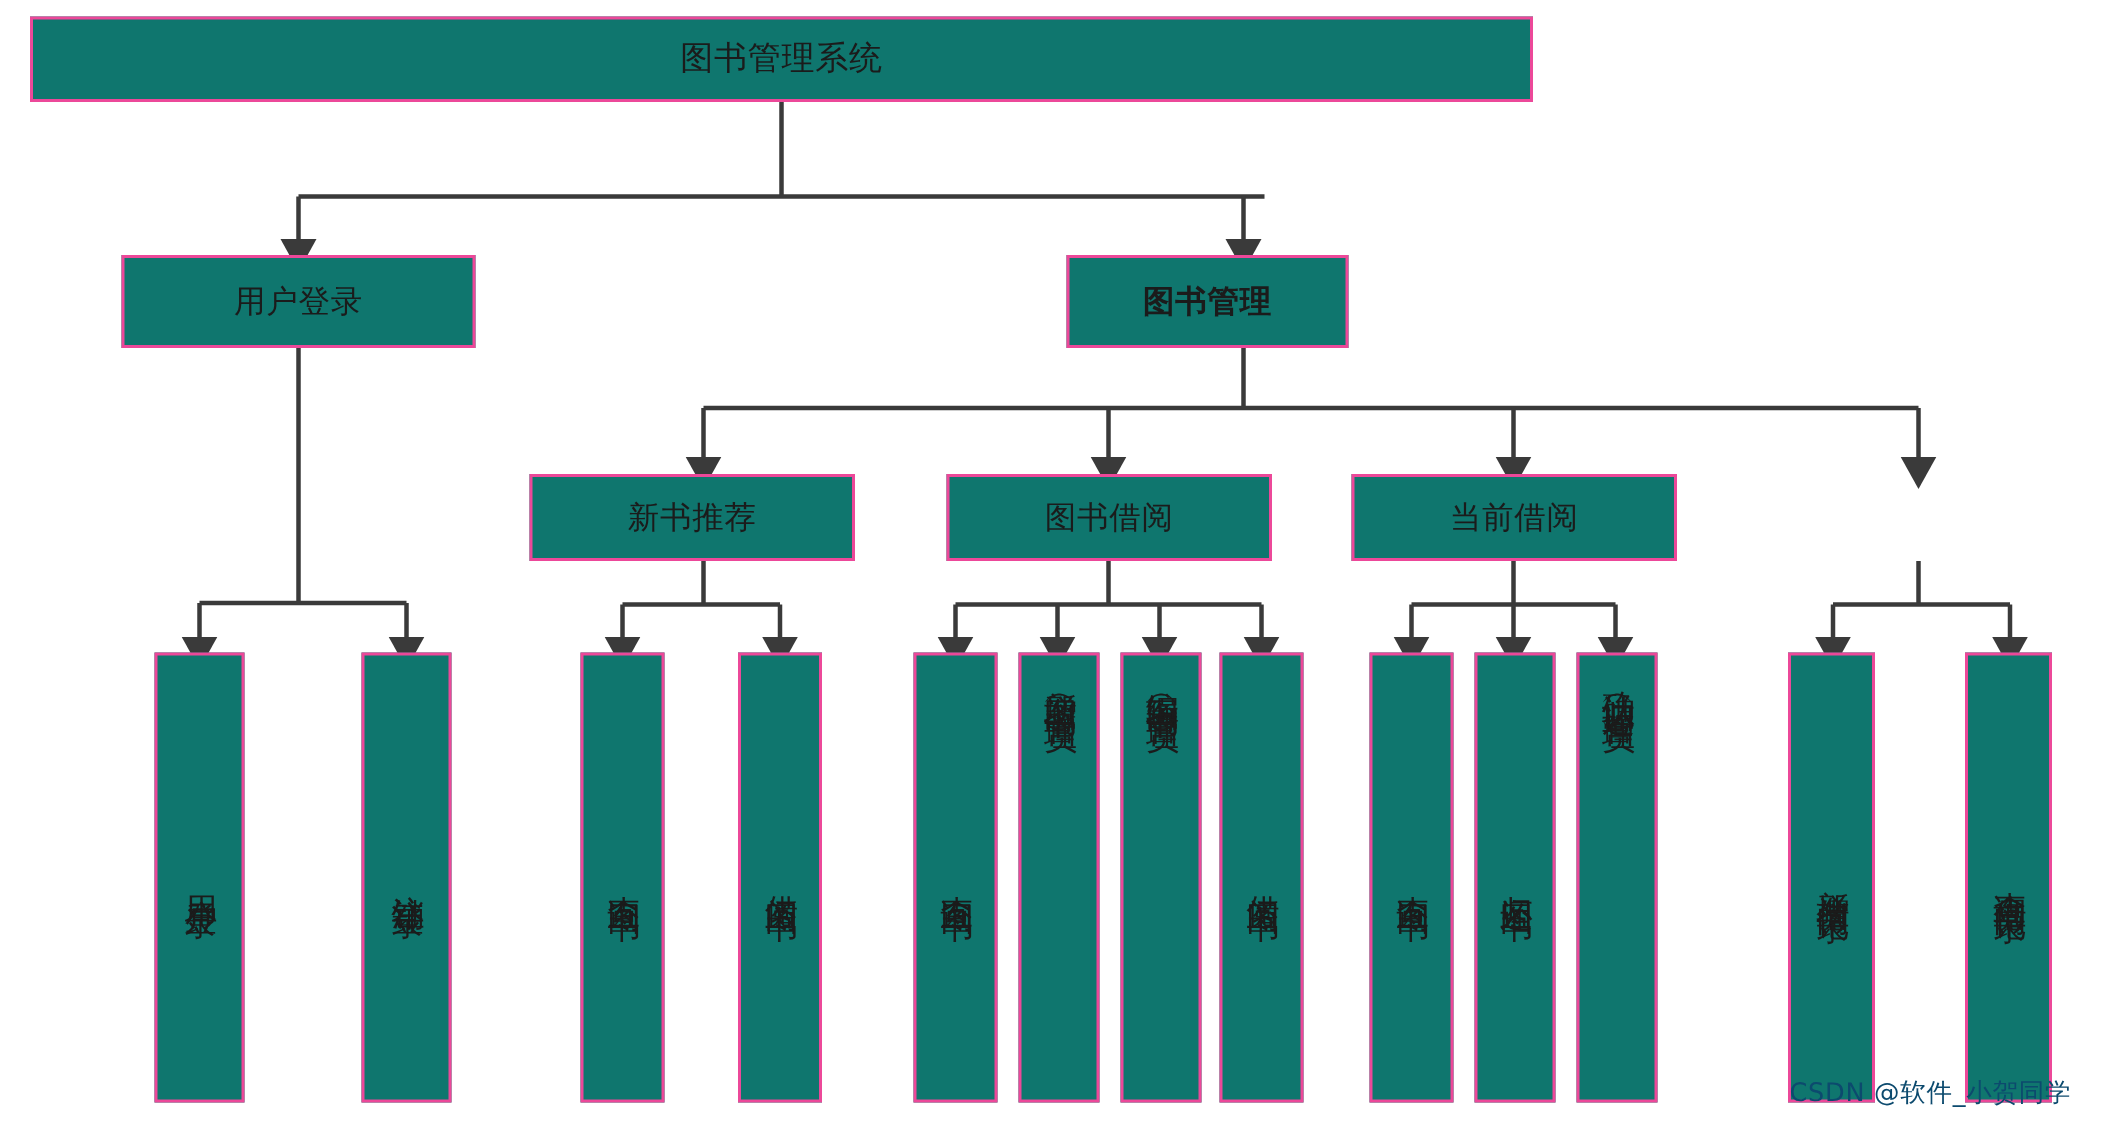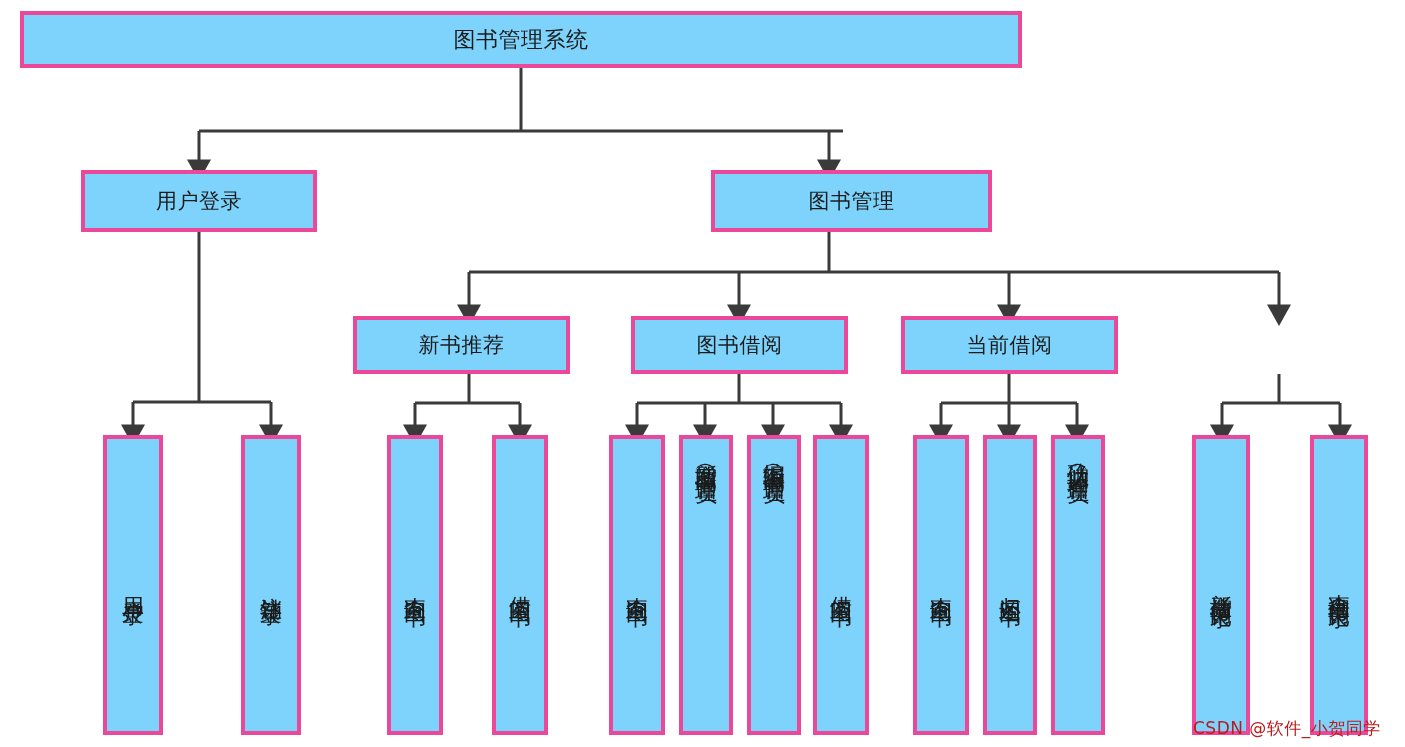--- a/index.html
+++ b/index.html
@@ -22,22 +22,22 @@
     position: absolute;
     left: 0;
     top: 0;
     width: 1405px;
     height: 747px;
     pointer-events: none;
   }
   .node {
     position: absolute;
     box-sizing: border-box;
-    background: #7dd3fc;
-    border: 4px solid #ec4899;
+    background: #0f766e;
+    border: 2px solid #ec4899;
     display: flex;
     align-items: center;
     justify-content: center;
     color: #1b1b1b;
   }
   .node .lbl {
     display: block;
     text-align: center;
     line-height: 1.18;
     white-space: nowrap;
@@ -66,21 +66,21 @@
   }
   .node.v.mid {
     align-items: center;
   }
   .node.v.mid .lbl {
     position: relative;
   }
   .watermark {
     position: absolute;
     font-size: 17px;
-    color: #b91c1c;
+    color: #0c4a6e;
     white-space: nowrap;
     letter-spacing: 0.5px;
   }
 </style>
 </head>
 <body>
 
 <div id="canvas">
 
   <svg class="edges" viewBox="0 0 1405 747" xmlns="http://www.w3.org/2000/svg">
@@ -134,21 +134,21 @@
   </svg>
 
   <div class="node h root" style="left:20px; top:11px; width:1002px; height:57px;">
     <span class="lbl">图书管理系统</span>
   </div>
 
   <div class="node h" style="left:81px; top:170px; width:236px; height:62px;">
     <span class="lbl">用户登录</span>
   </div>
 
-  <div class="node h" style="left:711px; top:170px; width:281px; height:62px;">
+  <div class="node h" style="left:711px; top:170px; width:188px; height:62px;font-weight:bold;">
     <span class="lbl">图书管理</span>
   </div>
 
   <div class="node h" style="left:353px; top:316px; width:217px; height:58px;">
     <span class="lbl">新书推荐</span>
   </div>
 
   <div class="node h" style="left:901px; top:316px; width:217px; height:58px;">
     <span class="lbl">当前借阅</span>
   </div>

